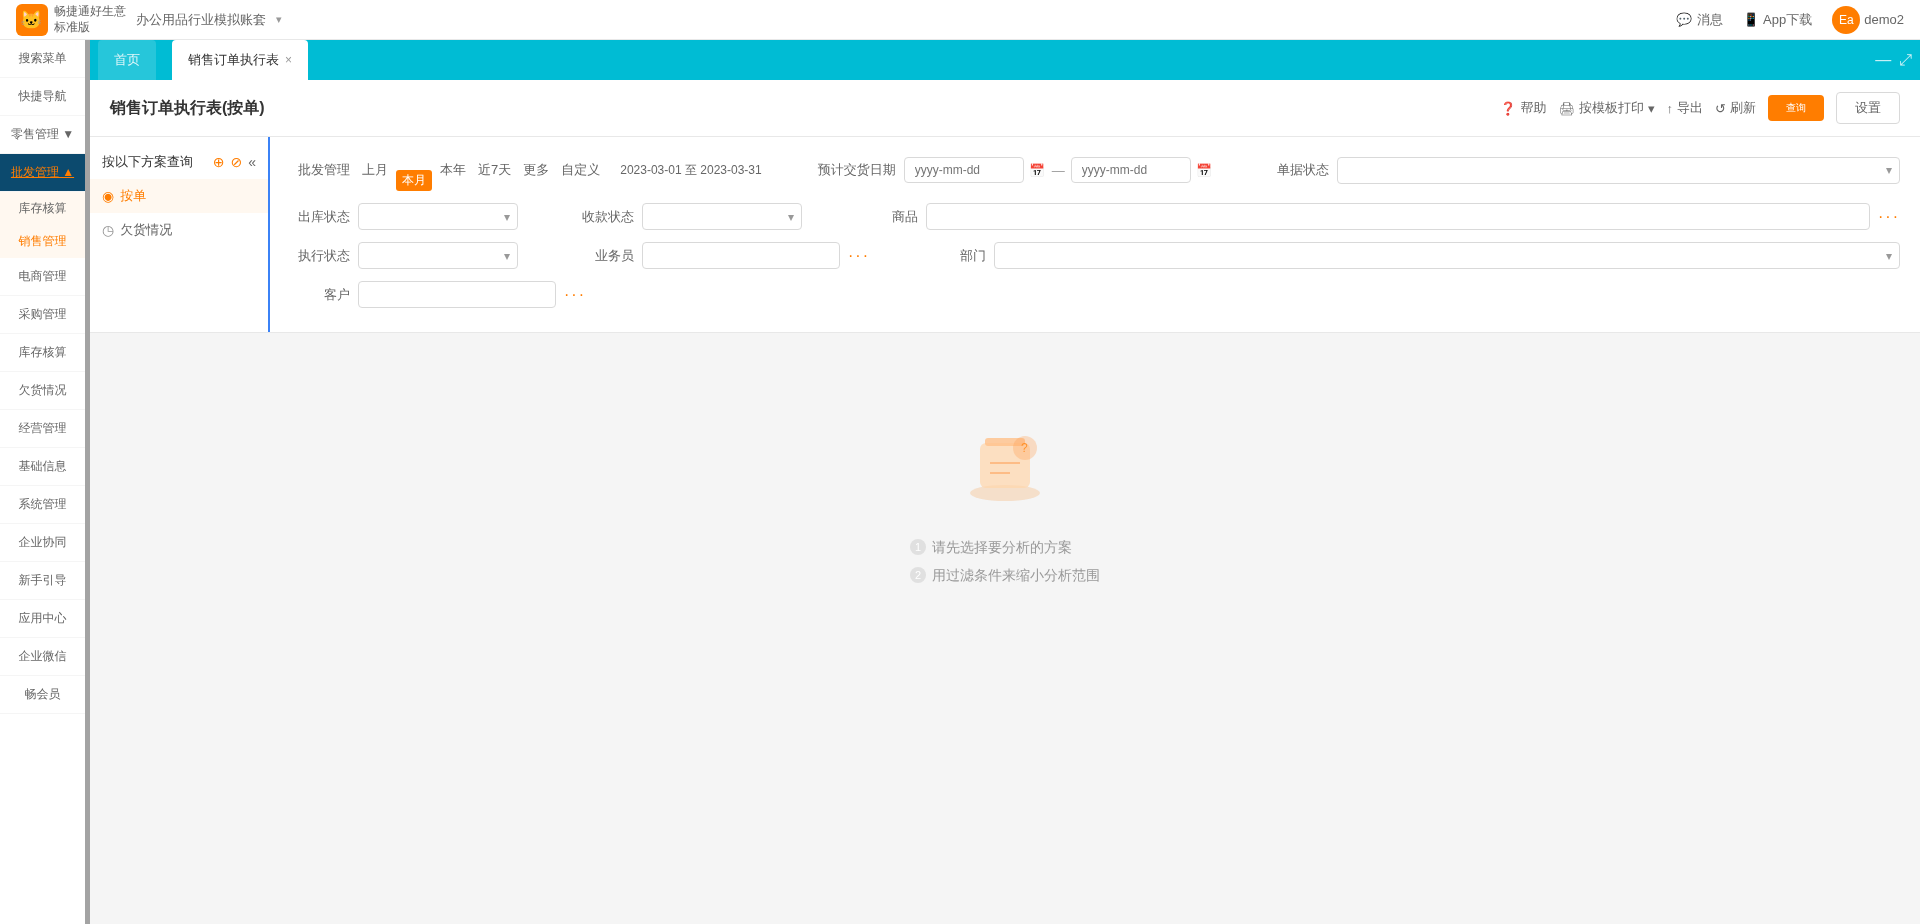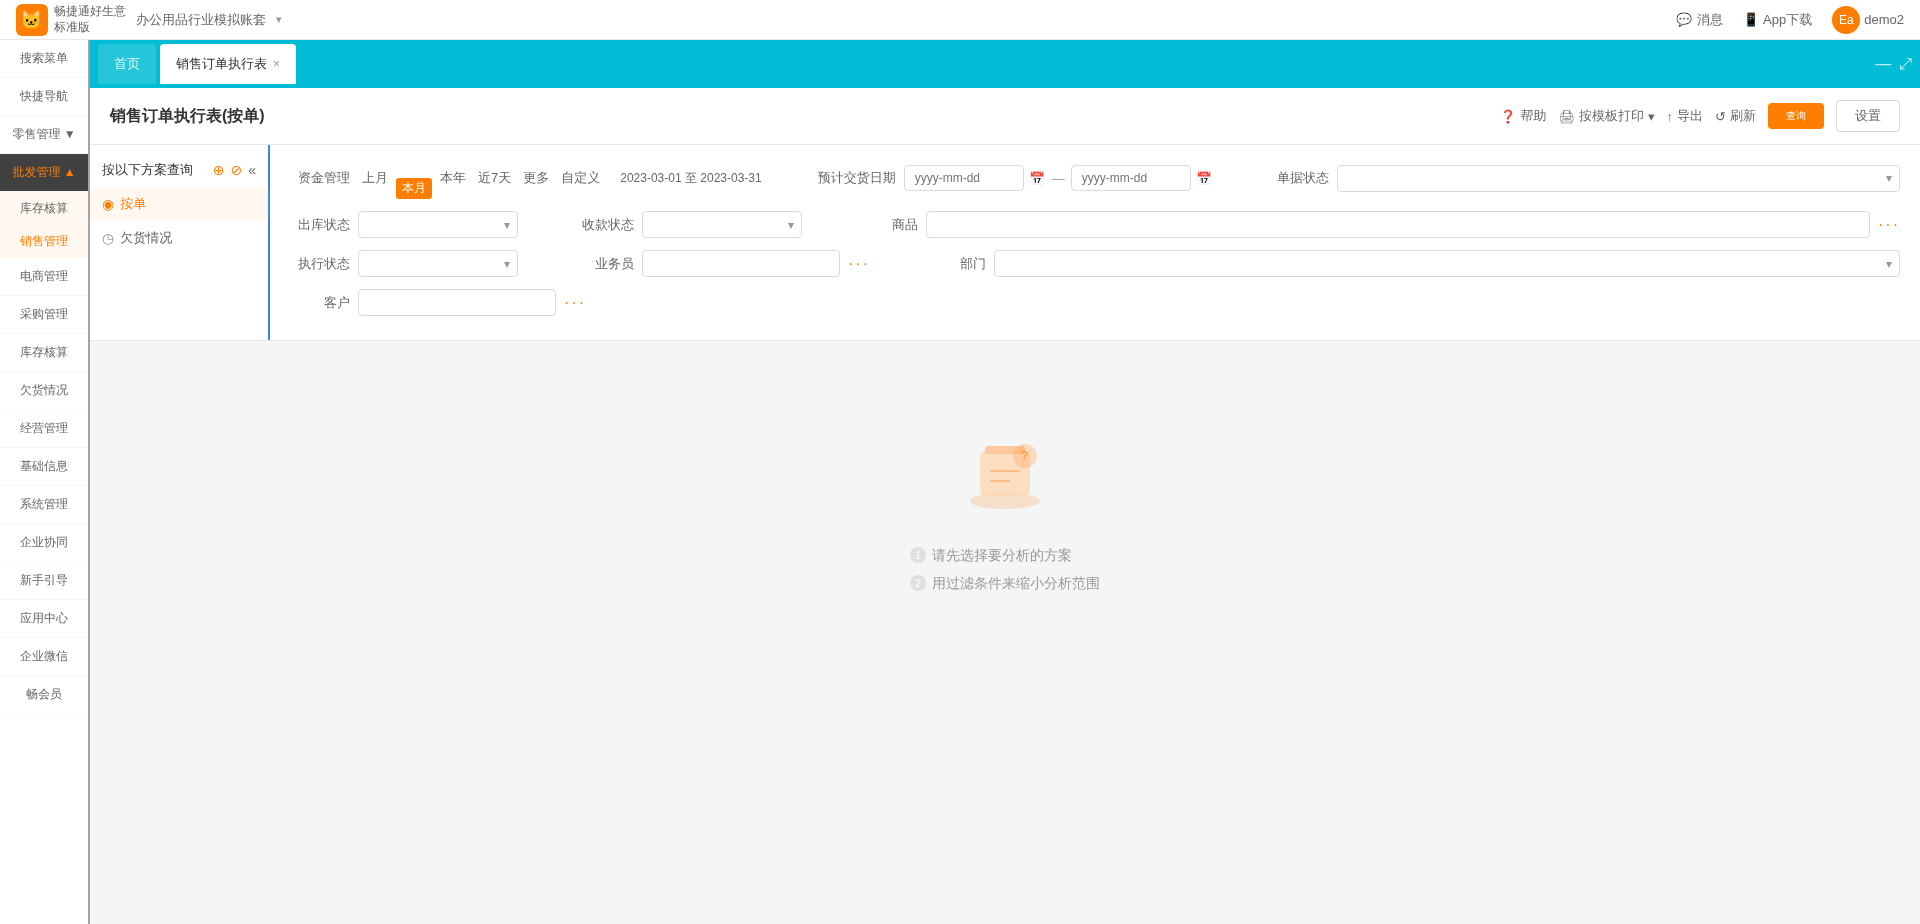--- a/index.html
+++ b/index.html
@@ -28,35 +28,35 @@
     .topbar-title { font-size: 13px; color: #666; }
     .topbar-dropdown { color: #999; font-size: 11px; }
     .topbar-right { display: flex; align-items: center; gap: 20px; }
     .topbar-right-item { display: flex; align-items: center; gap: 4px; color: #666; font-size: 13px; cursor: pointer; }
     .avatar { width: 28px; height: 28px; border-radius: 50%; background: #ff7d00; color: #fff; display: flex; align-items: center; justify-content: center; font-size: 12px; }
 
     
     .main-layout { display: flex; flex: 1; overflow: hidden; }
 
     
-    .sidebar { width: 90px; background: #fff; border-right: 2px solid #a3a3a3; display: flex; flex-direction: column; overflow-y: auto; }
+    .sidebar { width: 90px; background: #fff; border-right: 5px solid #a3a3a3; display: flex; flex-direction: column; overflow-y: auto; }
     .sidebar-item { padding: 10px 5px; text-align: center; cursor: pointer; color: #666; font-size: 12px; border-bottom: 1px solid #f5f5f5; }
-    .sidebar-item.active { color: #ff7d00; background: #404040; }
+    .sidebar-item.active { color: #ff7d00; background: #0c4a6e; text-decoration: underline; }
 
     
     .content-area { flex: 1; display: flex; flex-direction: column; overflow: hidden; }
 
     
     .tab-bar {
-      height: 48px;
+      height: 40px;
       background: #00bcd4;
       display: flex;
       align-items: center;
       padding: 0 8px;
-      gap: 4px;
+      gap: 16px;
     }
     .tab-item {
       height: 40px;
       padding: 0 16px;
       display: flex;
       align-items: center;
       cursor: pointer;
       font-size: 13px;
       color: rgba(255,255,255,0.85);
       gap: 6px;
@@ -373,21 +373,21 @@
           <div class="filter-sidebar-item">
             <span style="color:#999; font-size:14px;">◷</span>
             <span>欠货情况</span>
           </div>
         </div>
 
         <div class="filter-form">
 
           <div class="filter-row">
             <div class="filter-field">
-              <span class="filter-label">资金管理</span>
+              <span class="filter-label">批发管理</span>
               <div class="date-btns">
                 <span class="date-btn">上月</span>
                 <span class="date-btn active">本月</span>
                 <span class="date-btn">本年</span>
                 <span class="date-btn">近7天</span>
                 <span class="date-btn">更多</span>
                 <span class="date-btn">自定义</span>
               </div>
             </div>
             <div style="font-size:12px;color:#666;">

